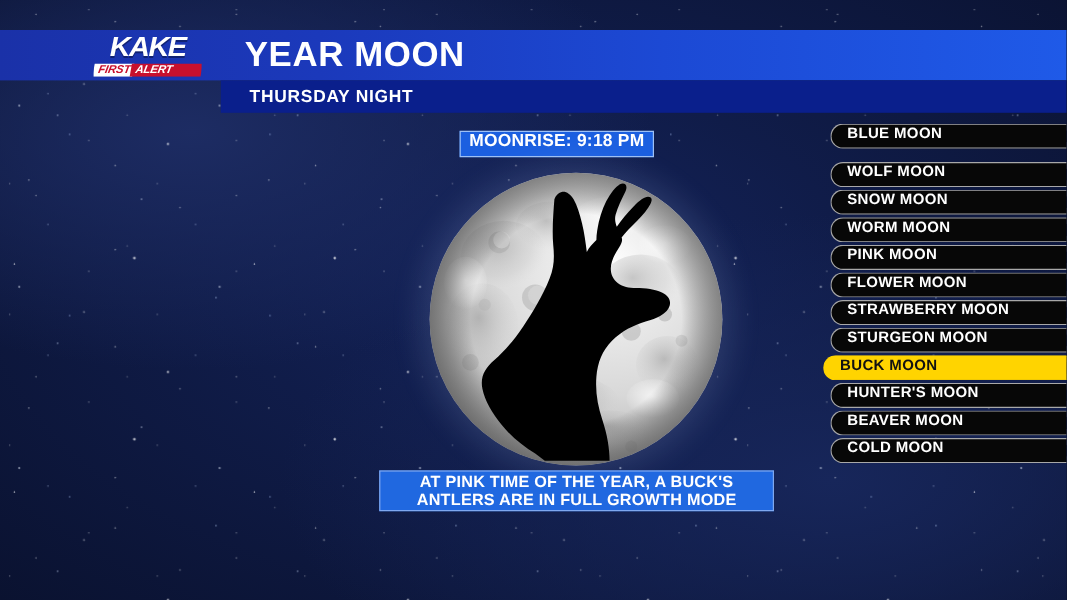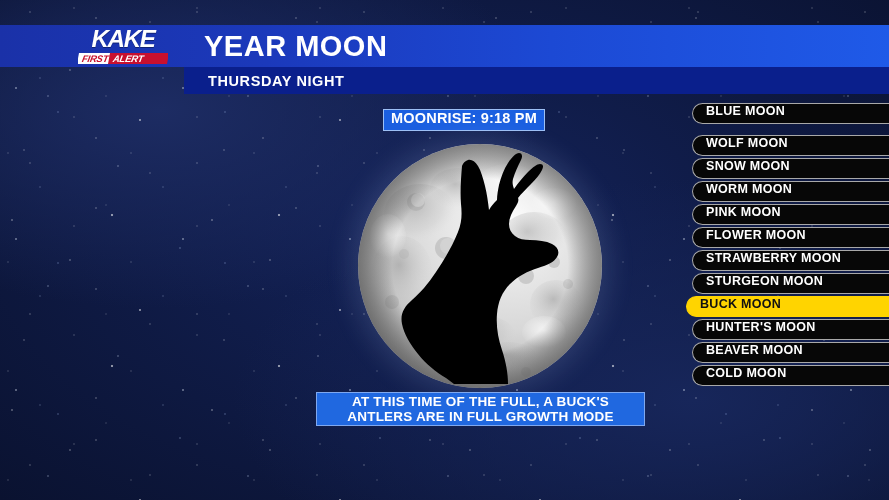--- a/index.html
+++ b/index.html
@@ -313,21 +313,21 @@
           C124,40 126,50 127,60
           C128,67 128,73 127,78
           C126,70 124,60 122,50
           C121,43 121,37 122,32
           Z"></path>
       </svg>
     </div>
   </div>
 
   <div id="caption-banner">
-    <div class="caption-line">AT THIS TIME OF THE FULL, A BUCK'S</div>
+    <div class="caption-line">AT PINK TIME OF THE YEAR, A BUCK'S</div>
     <div class="caption-line">ANTLERS ARE IN FULL GROWTH MODE</div>
   </div>
 
   <div id="moon-list">
     <div id="special-group">
         <div class="pill">
           <span class="label">BLUE MOON</span>
         </div>
       </div>
     <div class="group-gap"></div>

